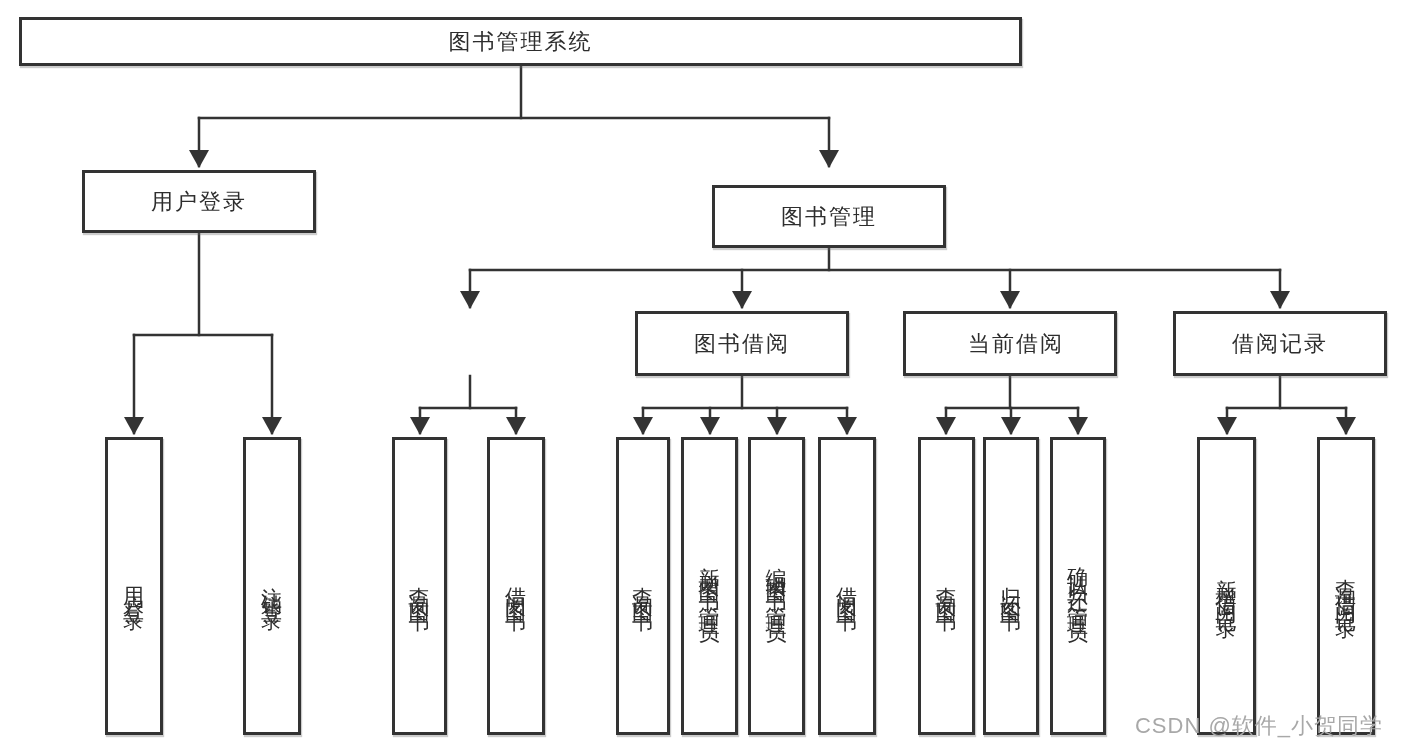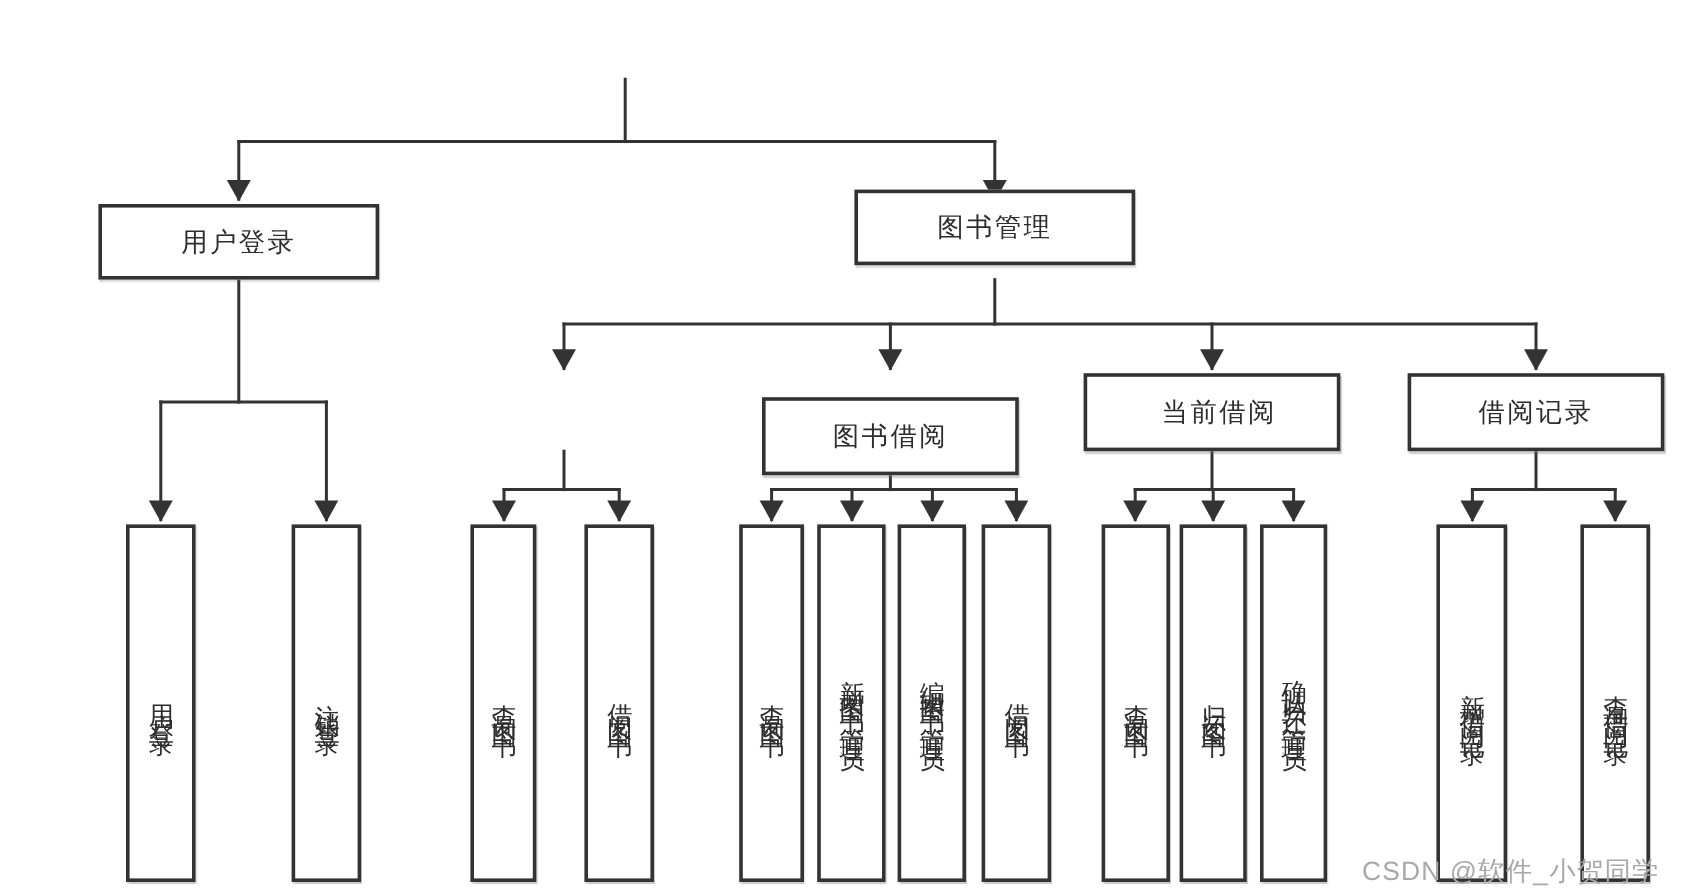--- a/index.html
+++ b/index.html
@@ -90,29 +90,32 @@
       <path d="M1011,408 V433" marker-end="url(#arrow)"></path>
       <path d="M1078,408 V433" marker-end="url(#arrow)"></path>
 
       <path d="M1280,376 V408"></path>
       <path d="M1227,408 H1346"></path>
       <path d="M1227,408 V433" marker-end="url(#arrow)"></path>
       <path d="M1346,408 V433" marker-end="url(#arrow)"></path>
     </g>
   </svg>
 
+  <div class="box hbox" style="left:19px;top:17px;width:1003px;height:49px;">
+    <span>图书管理系统</span>
+  </div>
 
   <div class="box hbox" style="left:82px;top:170px;width:234px;height:63px;">
     <span>用户登录</span>
   </div>
-  <div class="box hbox" style="left:712px;top:158px;width:234px;height:63px;">
+  <div class="box hbox" style="left:712px;top:185px;width:234px;height:63px;">
     <span>图书管理</span>
   </div>
 
-  <div class="box hbox" style="left:635px;top:311px;width:214px;height:65px;margin-top:20px;">
+  <div class="box hbox" style="left:635px;top:311px;width:214px;height:65px;">
     <span>图书借阅</span>
   </div>
   <div class="box hbox" style="left:903px;top:311px;width:214px;height:65px;padding-left:12px;">
     <span>当前借阅</span>
   </div>
   <div class="box hbox" style="left:1173px;top:311px;width:214px;height:65px;">
     <span>借阅记录</span>
   </div>
 
   <div class="box vbox" style="left:105px;top:437px;width:58px;height:298px;">

